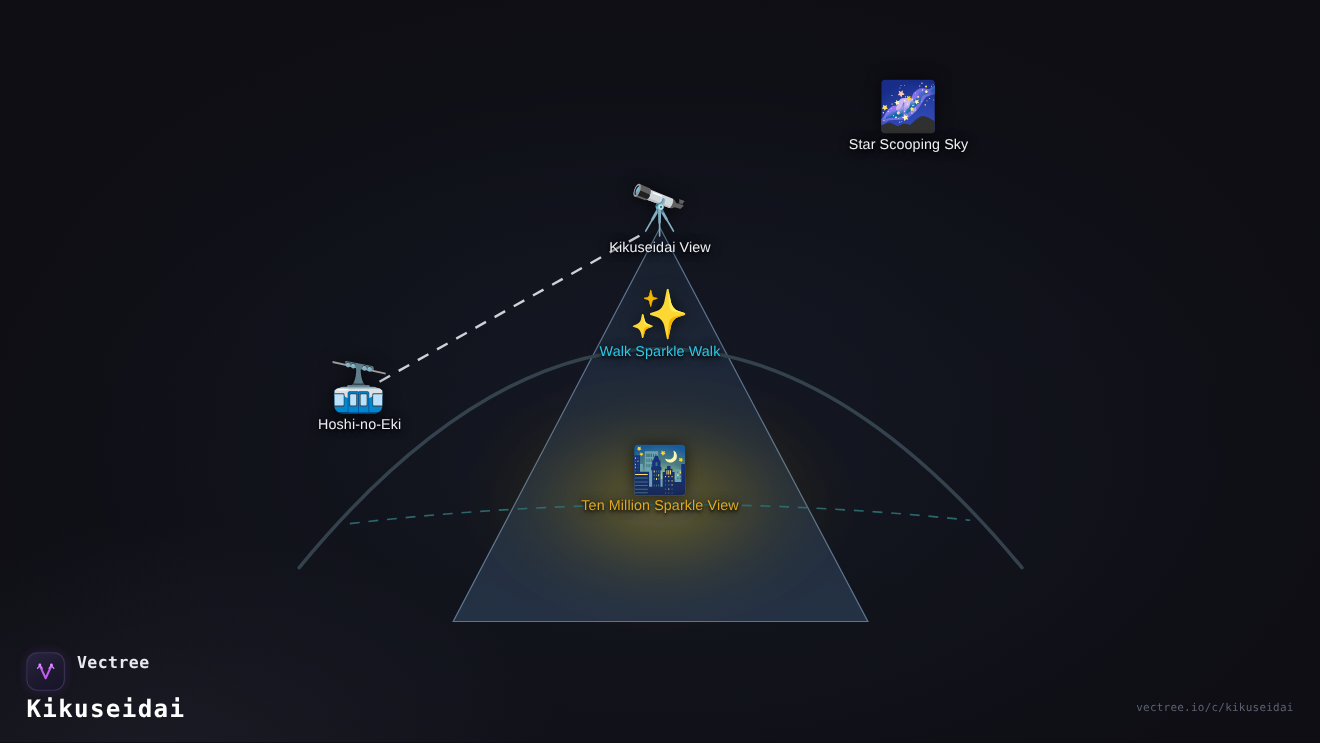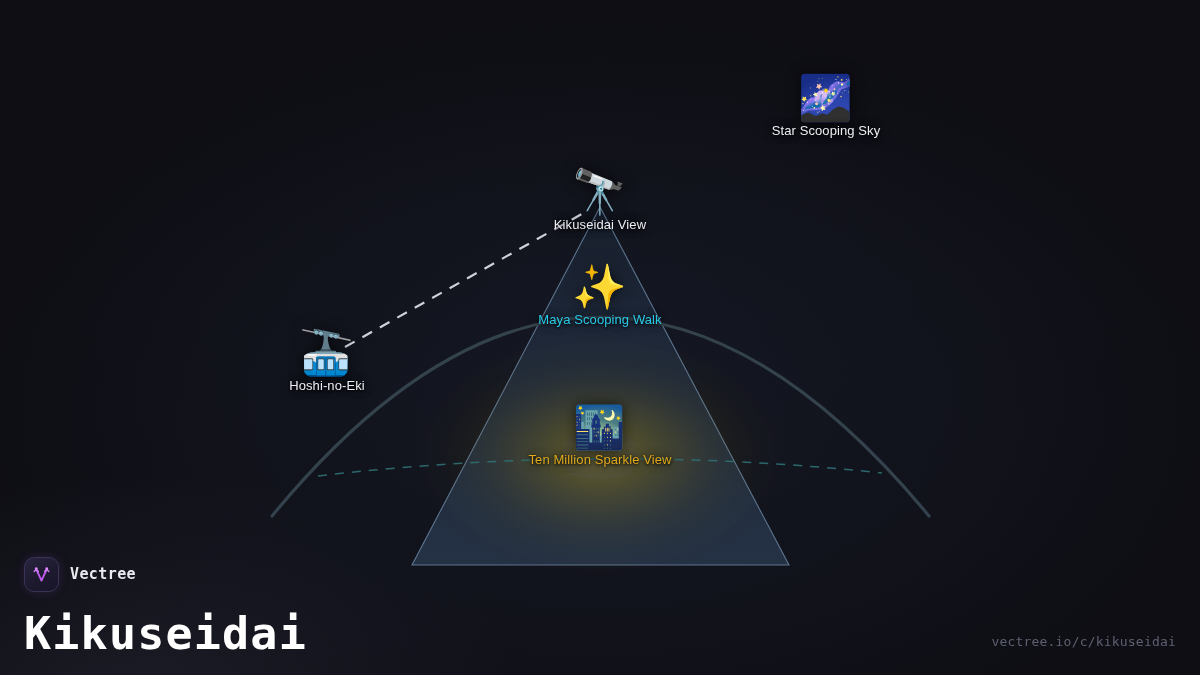--- a/index.html
+++ b/index.html
@@ -61,21 +61,21 @@
   #footer {
     position: absolute;
     left: 24px;
     bottom: 18px;
     display: flex;
     flex-direction: column;
     gap: 6px;
   }
   #brand-row {
     display: flex;
-    align-items: center;
+    align-items: flex-start;
     gap: 11px;
   }
   #brand-logo {
     width: 33px;
     height: 33px;
     border-radius: 10px;
     background: linear-gradient(150deg, #282440 0%, #1d1a2e 55%, #17142a 100%);
     border: 1px solid #3a3355;
     display: flex;
     align-items: center;
@@ -85,32 +85,31 @@
   #brand-name {
     font-family: "DejaVu Sans Mono", monospace;
     font-weight: bold;
     font-size: 15px;
     color: #e9eaf0;
     letter-spacing: 0.4px;
   }
   #page-title {
     font-family: "DejaVu Sans Mono", monospace;
     font-weight: bold;
-    font-size: 45px;
+    font-size: 22px;
     color: #ffffff;
     letter-spacing: 1.2px;
     line-height: 1.05;
-    margin-top: 12px;
   }
   #footer-url {
     position: absolute;
     right: 24px;
     bottom: 26px;
     font-family: "DejaVu Sans Mono", monospace;
-    font-size: 13px;
+    font-size: 10px;
     color: #5c6070;
     letter-spacing: 0.2px;
   }
 </style>
 </head>
 <body>
 
 <div id="stage">
 
   <svg id="graph-svg" viewBox="0 0 1200 675" xmlns="http://www.w3.org/2000/svg">
@@ -153,21 +152,21 @@
     <div class="node-label label-white">Star Scooping Sky</div>
   </div>
 
   <div class="node" style="left:600px; top:201px;">
     <div class="node-emoji">🔭</div>
     <div class="node-label label-white">Kikuseidai View</div>
   </div>
 
   <div class="node" style="left:600px; top:296px;">
     <div class="node-emoji">✨</div>
-    <div class="node-label label-cyan">Maya Scooping Walk</div>
+    <div class="node-label label-cyan">Walk Sparkle Walk</div>
   </div>
 
   <div class="node" style="left:327px; top:362px;">
     <div class="node-emoji">🚠</div>
     <div class="node-label label-white">Hoshi-no-Eki</div>
   </div>
 
   <div class="node" style="left:600px; top:437px;">
     <div class="node-emoji small">🌃</div>
     <div class="node-label label-gold">Ten Million Sparkle View</div>

